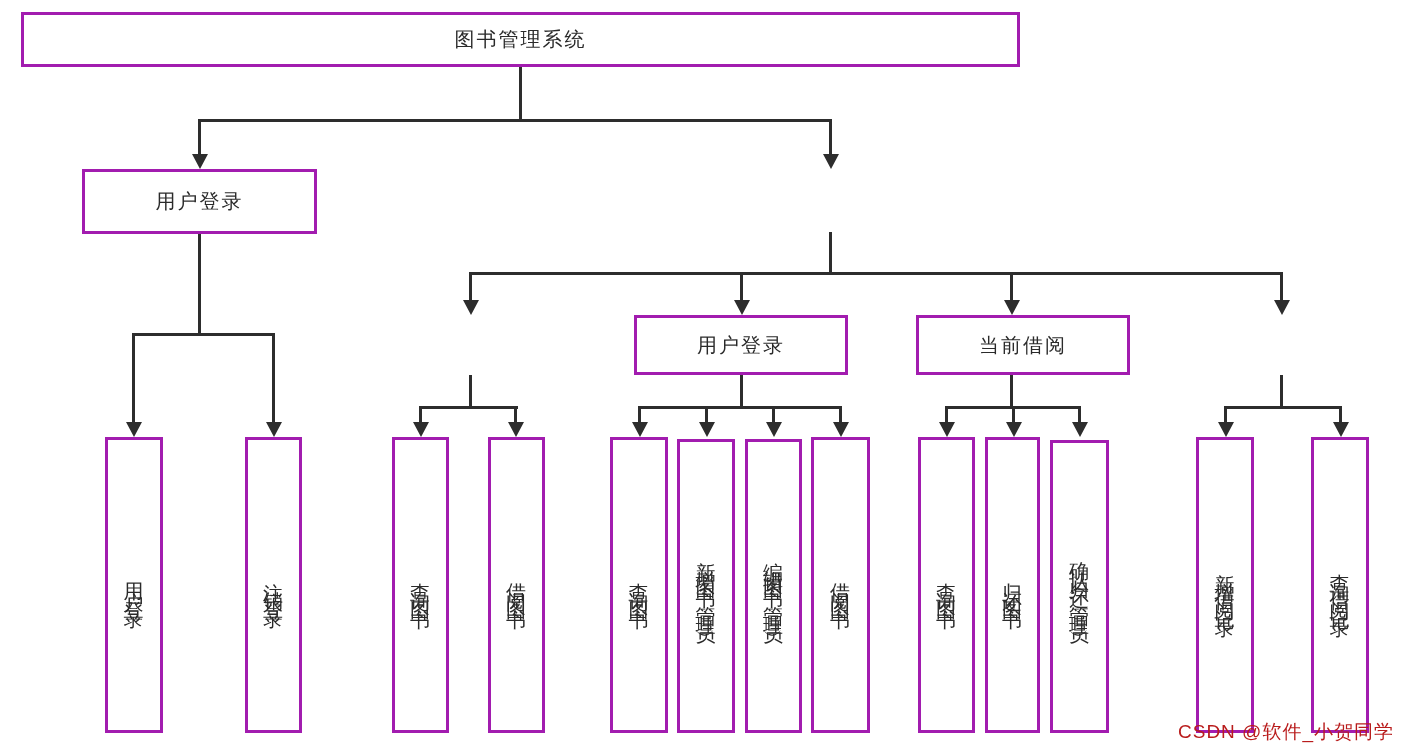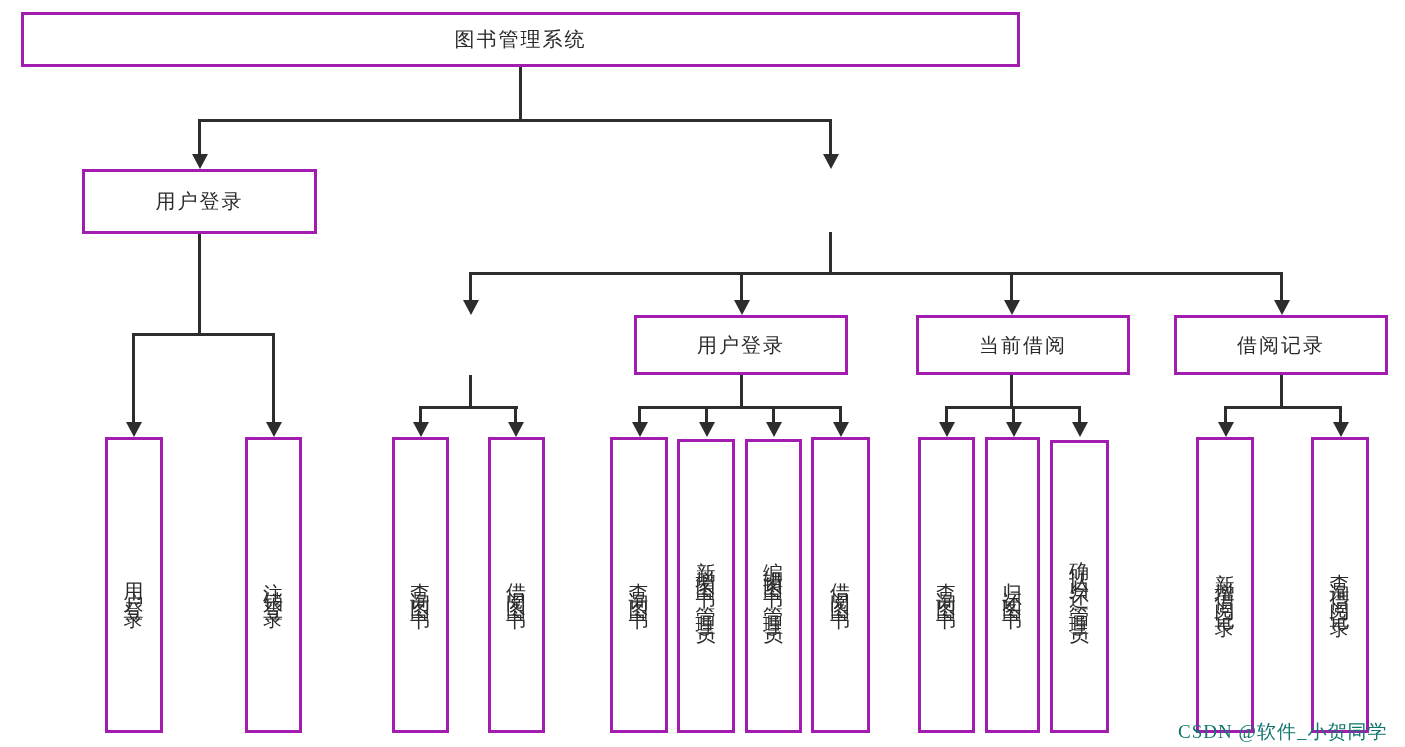--- a/index.html
+++ b/index.html
@@ -45,24 +45,23 @@
     border-left: 8px solid transparent;
     border-right: 8px solid transparent;
     border-top: 15px solid #2d2d2d;
   }
   .watermark {
     position: absolute;
     left: 1178px;
     top: 719px;
     font-size: 19px;
     letter-spacing: 1px;
-    color: #0f766e;
+    color: #b91c1c;
     z-index: 5;
     white-space: nowrap;
-    font-family: Liberation Serif, serif;
   }
 </style>
 </head>
 <body>
 
 <div class="canvas">
 
   <div class="box" style="left:21px; top:12px; width:999px; height:55px;">
     <span>图书管理系统</span>
   </div>
@@ -86,23 +85,20 @@
   <div class="arrow" style="left:469px; top:272px; height:28px;"></div>
   <div class="arrow" style="left:740px; top:272px; height:28px;"></div>
   <div class="arrow" style="left:1010px; top:272px; height:28px;"></div>
   <div class="arrow" style="left:1280px; top:272px; height:28px;"></div>
 
   <div class="box" style="left:634px; top:315px; width:214px; height:60px;">
     <span>用户登录</span>
   </div>
   <div class="box" style="left:904px; top:315px; width:214px; height:60px;margin-left:12px;">
     <span>当前借阅</span>
-  </div>
-  <div class="box" style="left:1174px; top:315px; width:214px; height:60px;">
-    <span>借阅记录</span>
   </div>
 
   <div class="vline" style="left:469px; top:375px; height:32px;"></div>
   <div class="hline" style="left:419px; top:406px; width:99px;"></div>
   <div class="arrow" style="left:419px; top:406px; height:16px;"></div>
   <div class="arrow" style="left:514px; top:406px; height:16px;"></div>
 
   <div class="vline" style="left:740px; top:375px; height:32px;"></div>
   <div class="hline" style="left:638px; top:406px; width:203px;"></div>
   <div class="arrow" style="left:638px; top:406px; height:16px;"></div>

